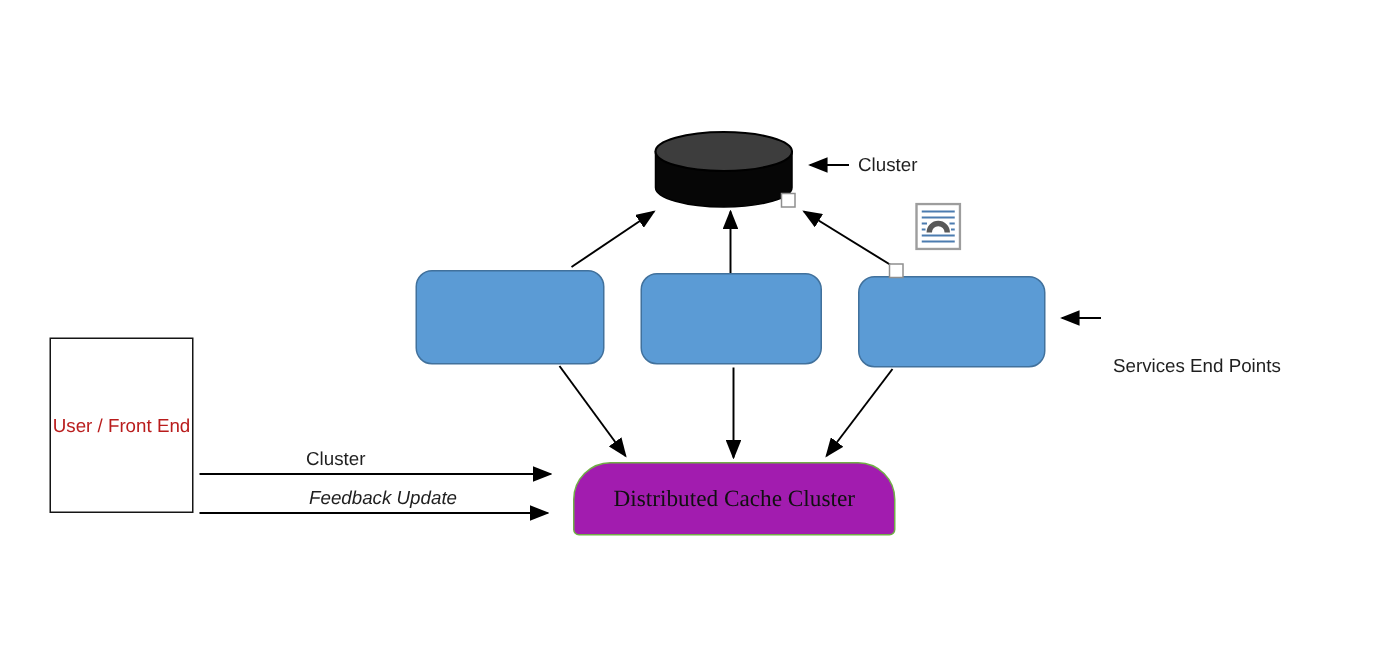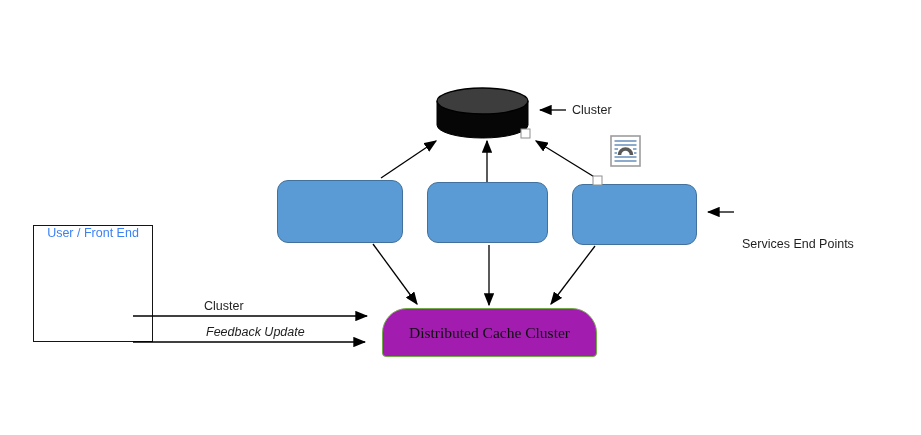--- a/index.html
+++ b/index.html
@@ -15,24 +15,24 @@
   .box1{left:277px;top:180px;width:126px;height:63px;}
   .box2{left:427px;top:182px;width:121px;height:61px;}
   .box3{left:572px;top:184px;width:125px;height:61px;}
   .cache-shape{
     position:absolute;left:382px;top:308px;width:215px;height:49px;
     background:#a21caf;border:1.4px solid #71AD47;border-radius:25px 25px 4px 4px;
     box-sizing:border-box;display:flex;align-items:center;justify-content:center;
     font-family:"Liberation Serif",serif;font-size:15.5px;color:#101010;
   }
   .user-box{
-    position:absolute;left:33px;top:225px;width:120px;height:117px;
+    position:absolute;left:33px;top:225px;width:96px;height:117px;
     background:#ffffff;border:1.5px solid #151515;box-sizing:border-box;
-    display:flex;justify-content:center;
-    font-size:12.5px;text-align:center;color:#3b82f6;
+    display:flex;align-items:center;justify-content:center;
+    font-size:12.5px;text-align:center;color:#b91c1c;
   }
   .lbl{position:absolute;font-size:12.5px;white-space:nowrap;color:#1f1f1f;}
   .lbl-database{left:572px;top:103px;}
   .lbl-services{left:742px;top:205px;margin-top:32px;}
   .lbl-feedback{left:204px;top:299px;}
   .lbl-feedback-update{left:206px;top:325px;font-style:italic;}
   .doc-icon{position:absolute;left:610px;top:135px;width:31px;height:32px;}
 </style>
 </head>
 <body>

